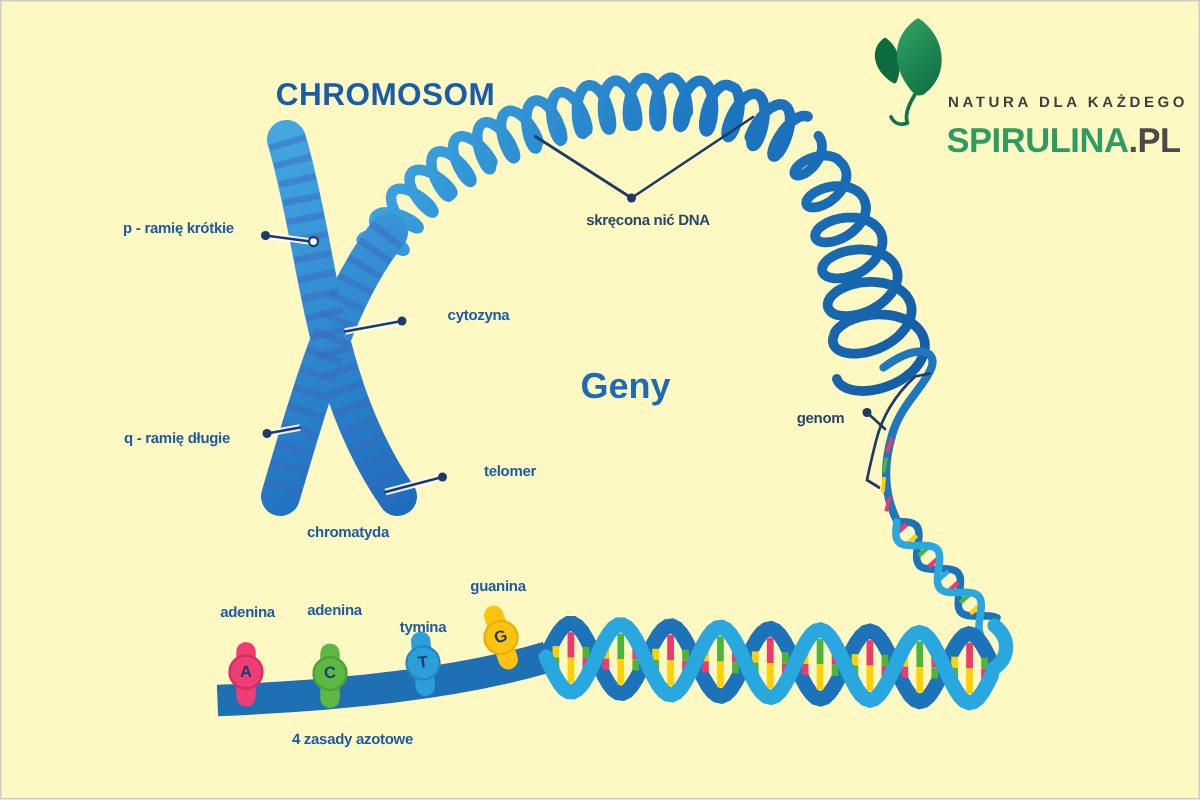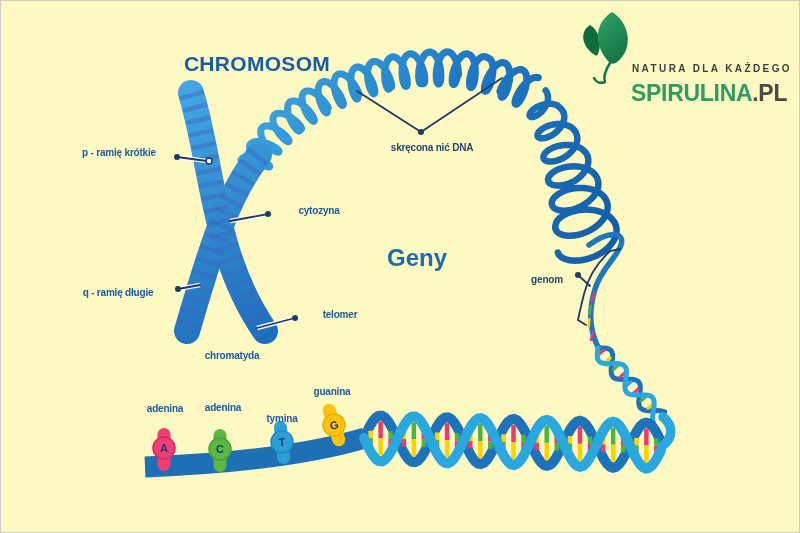--- a/index.html
+++ b/index.html
@@ -201,20 +201,21 @@
   <div class="lbl" style="left:339px;top:308px">telomer</div>
   <div class="lbl" style="left:231px;top:349px">chromatyda</div>
   <div class="lbl dark" style="left:431px;top:141px">skręcona nić DNA</div>
   <div class="geny" style="left:416px;top:243px">Geny</div>
   <div class="lbl dark" style="left:546px;top:273px">genom</div>
 
   <div class="lbl" style="left:164px;top:402px">adenina</div>
   <div class="lbl" style="left:222px;top:401px">adenina</div>
   <div class="lbl" style="left:281px;top:412px">tymina</div>
   <div class="lbl" style="left:331px;top:385px">guanina</div>
+  <div class="lbl" style="left:234px;top:487px">4 zasady azotowe</div>
 
   <div class="baseletter" style="left:163px;top:447px">A</div>
   <div class="baseletter" style="left:219px;top:448px">C</div>
   <div class="baseletter" style="left:281px;top:441px;transform:translate(-50%,-50%) rotate(-6deg)">T</div>
   <div class="baseletter" style="left:333px;top:424px;transform:translate(-50%,-50%) rotate(-18deg)">G</div>
 
   <div class="logo-line" style="left:630px;top:35px">
     <span class="logo-brand">SPIRULINA</span><span class="logo-tld">.PL</span>
   </div>
   <div class="logo-tag" style="left:631px;top:62px">NATURA DLA KAŻDEGO</div>

